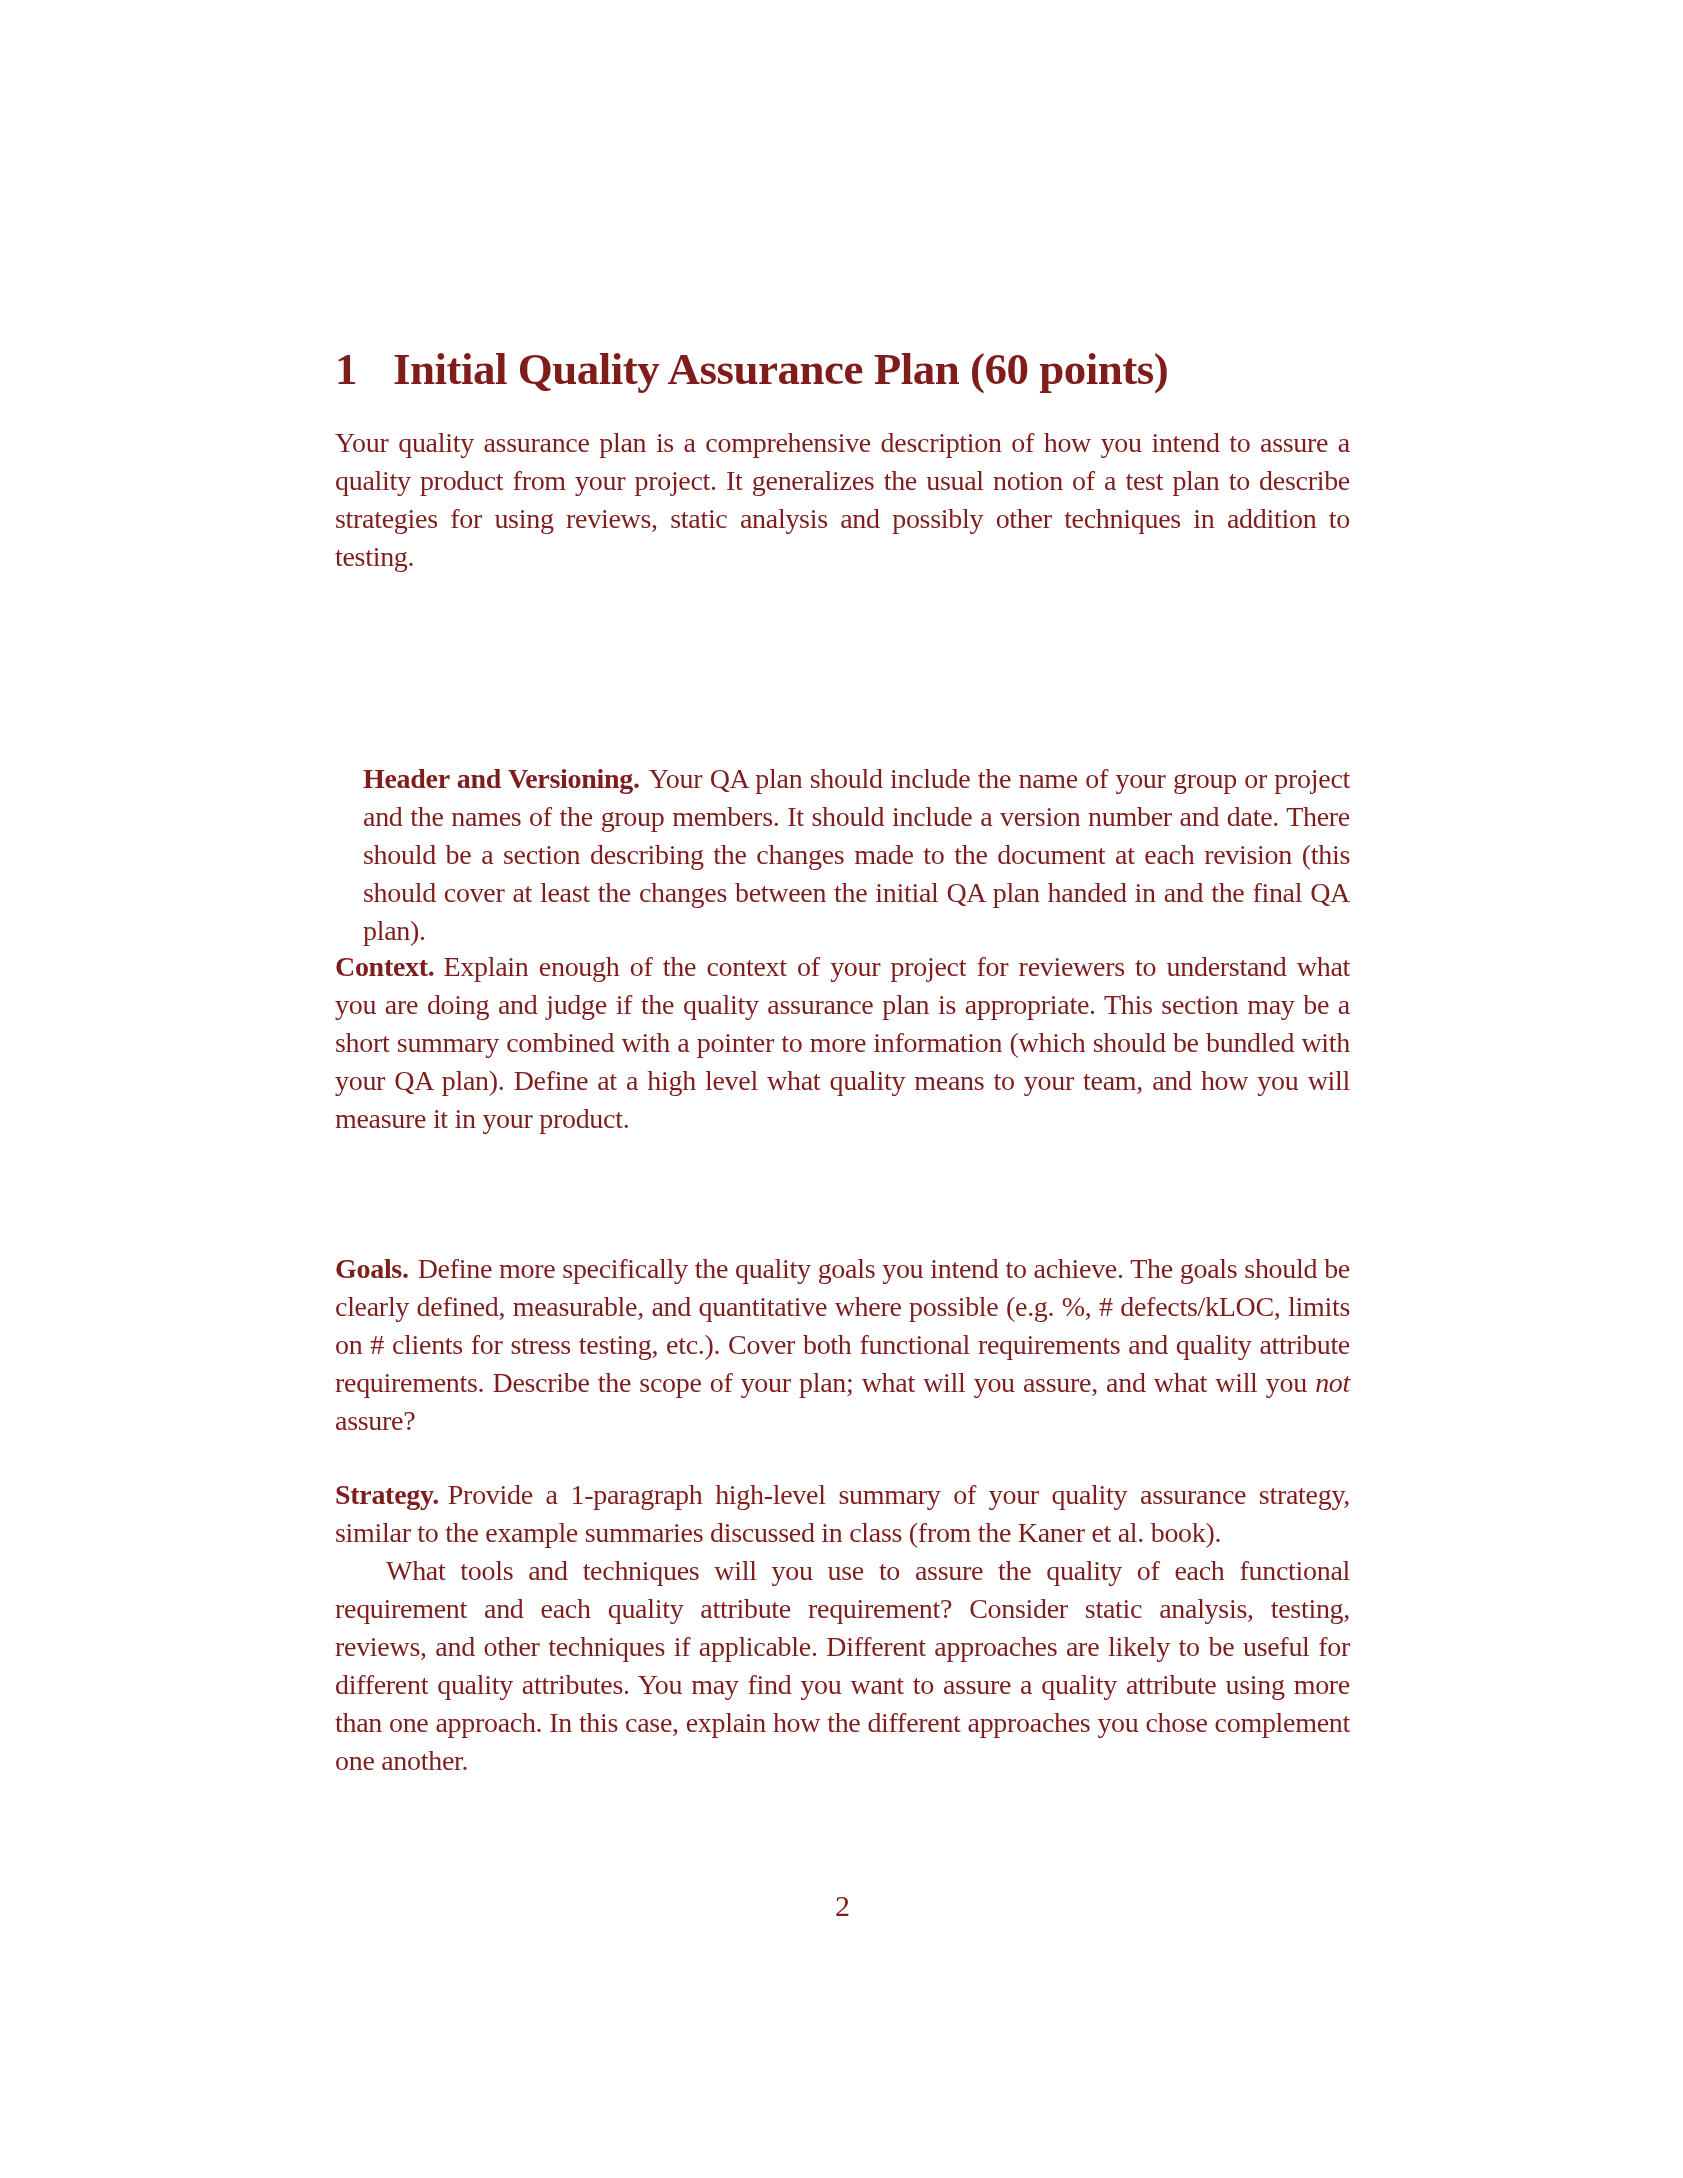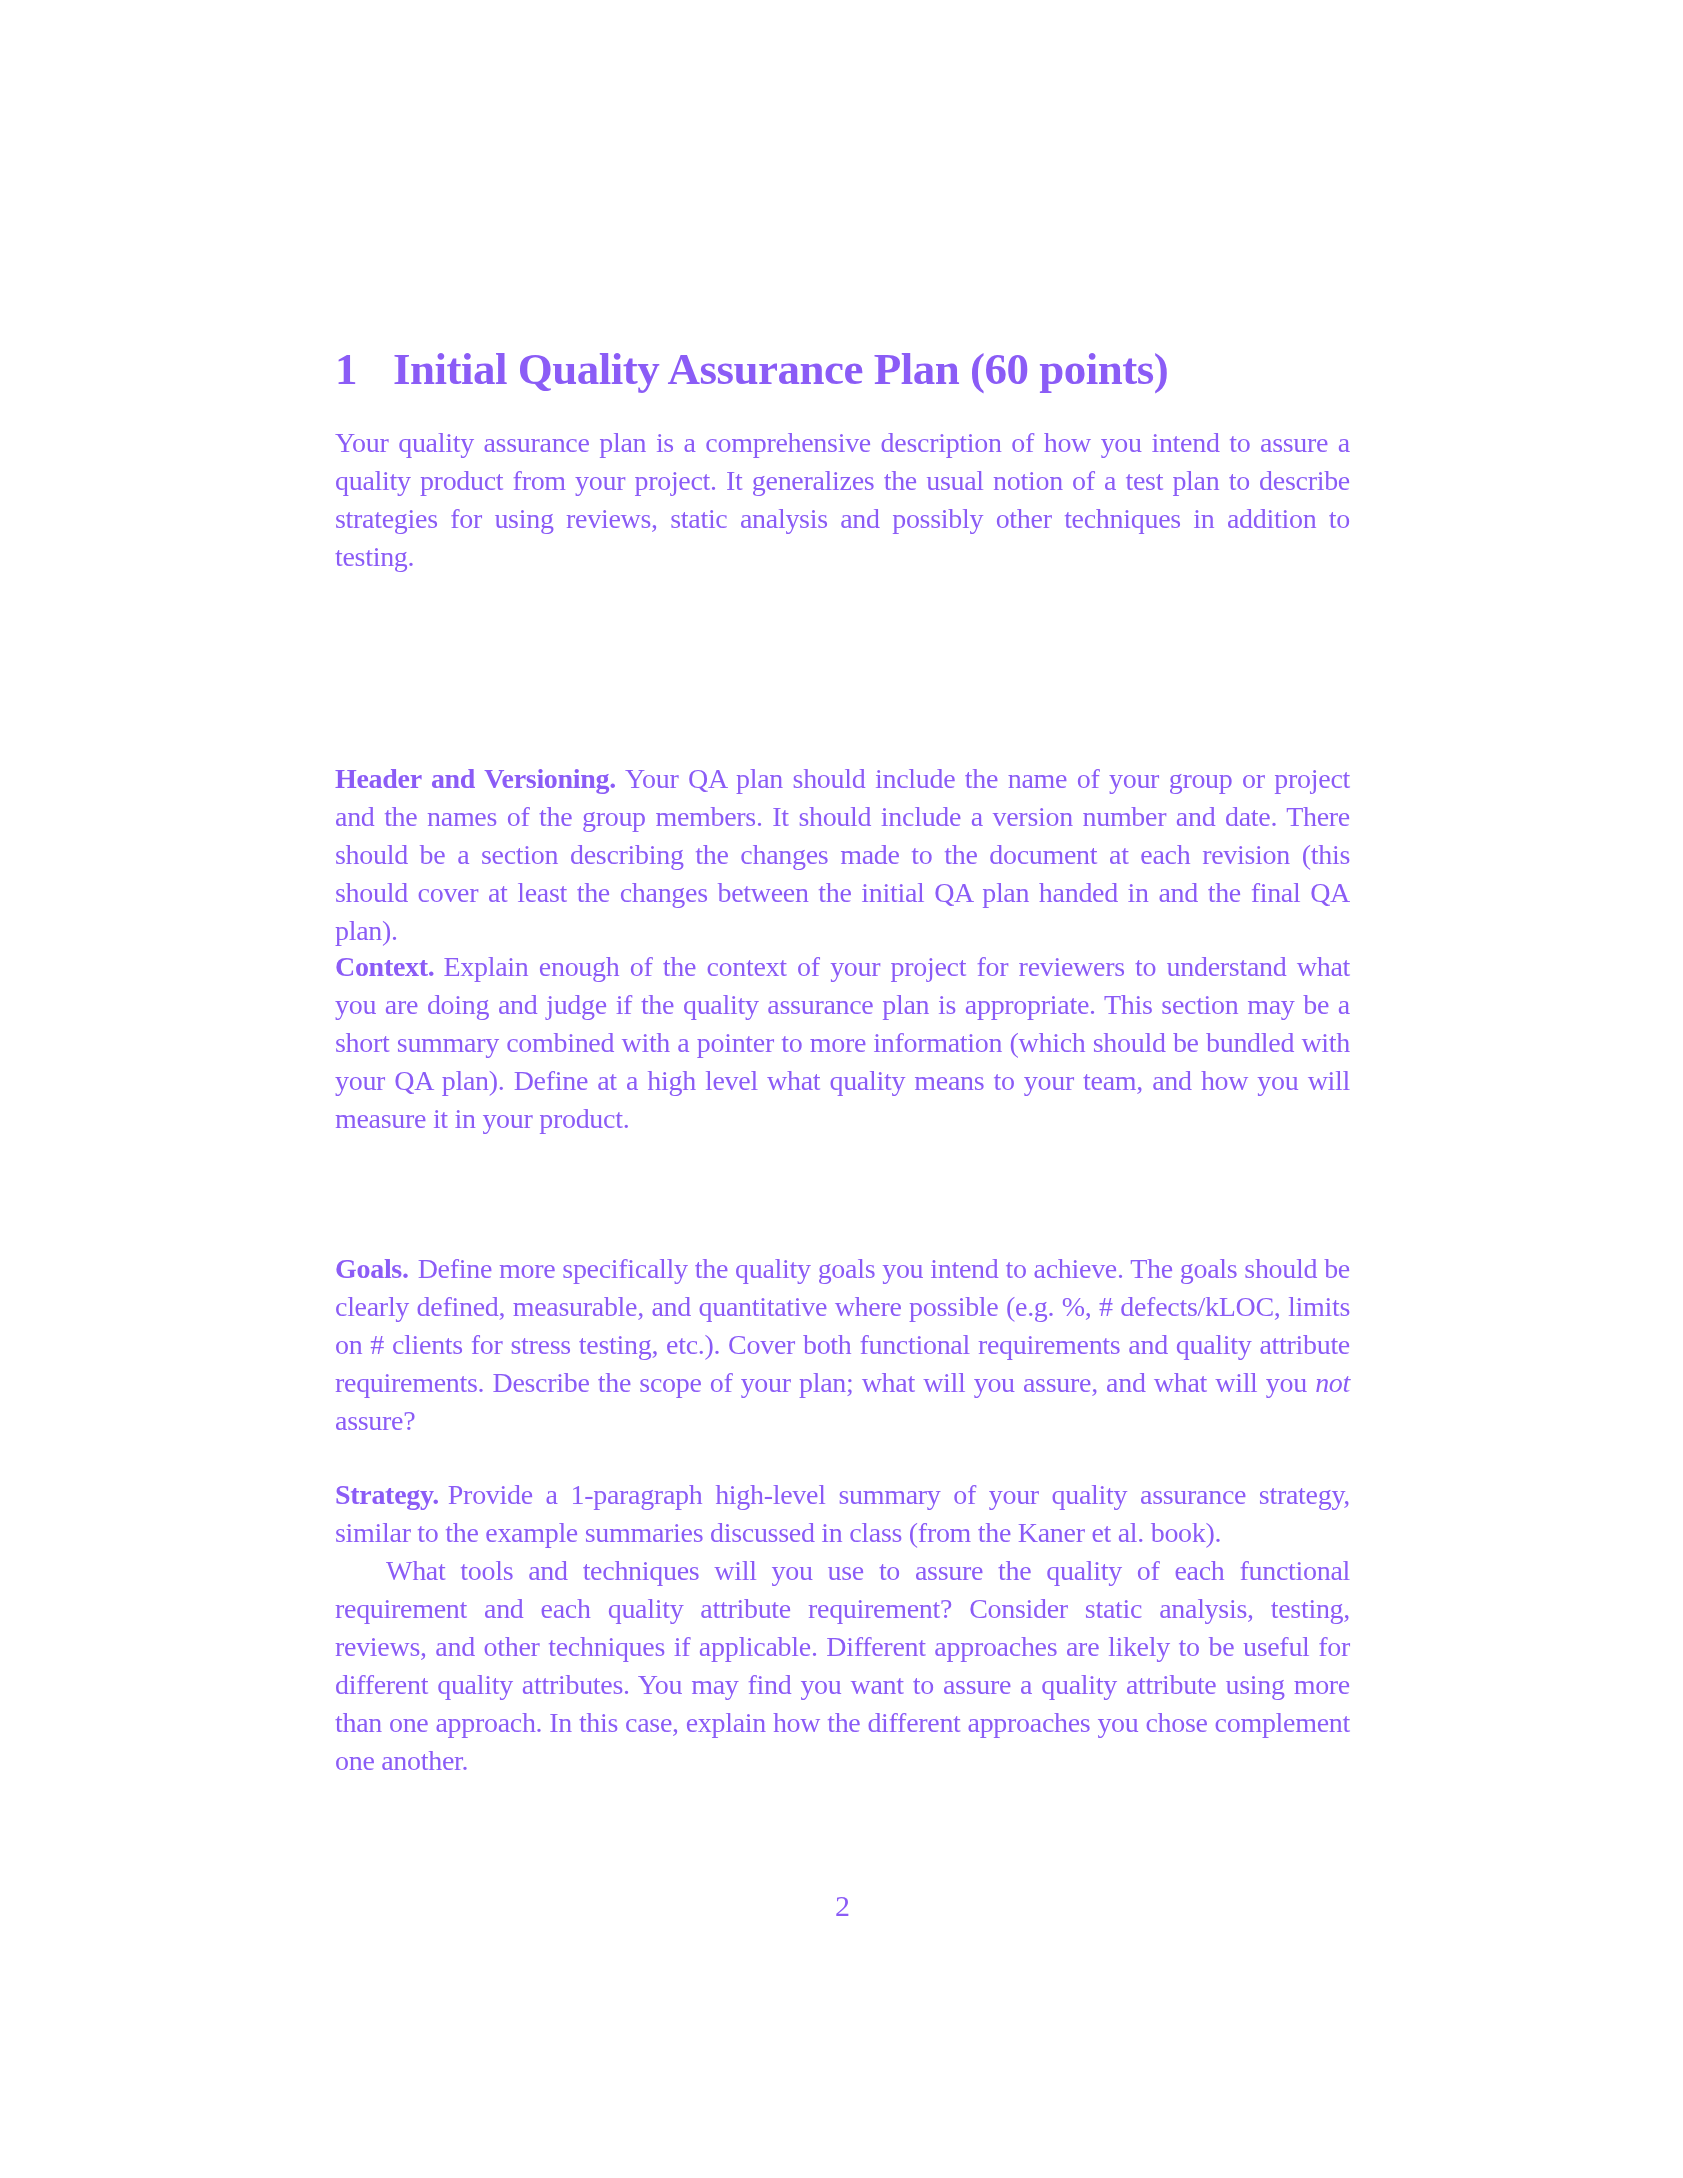--- a/index.html
+++ b/index.html
@@ -5,21 +5,21 @@
   html, body {
     margin: 0;
     padding: 0;
     background: #ffffff;
   }
   .page {
     position: relative;
     width: 1683px;
     height: 2178px;
     background: #ffffff;
-    color: #8b5cf6;
+    color: #7f1d1d;
     font-family: "Liberation Serif", "DejaVu Serif", serif;
     overflow: hidden;
   }
   .content {
     position: absolute;
     left: 335px;
     top: 0;
     width: 1015px;
     height: 2178px;
   }
@@ -41,21 +41,21 @@
   }
   p {
     margin: 0;
     font-size: 28px;
     line-height: 38px;
     letter-spacing: -0.3px;
     text-align: justify;
     hyphens: none;
   }
   .intro        { top: 424px; }
-  .blk-header   { top: 760px; }
+  .blk-header   { top: 760px; margin-left: 28px; }
   .blk-context  { top: 948px; }
   .blk-goals    { top: 1250px; }
   .blk-strategy { top: 1476px; }
   .indent { text-indent: 51px; }
   .lead {
     font-weight: bold;
     margin-right: 9px;
   }
   .em { font-style: italic; margin-top: 12px; }
   .folio {

